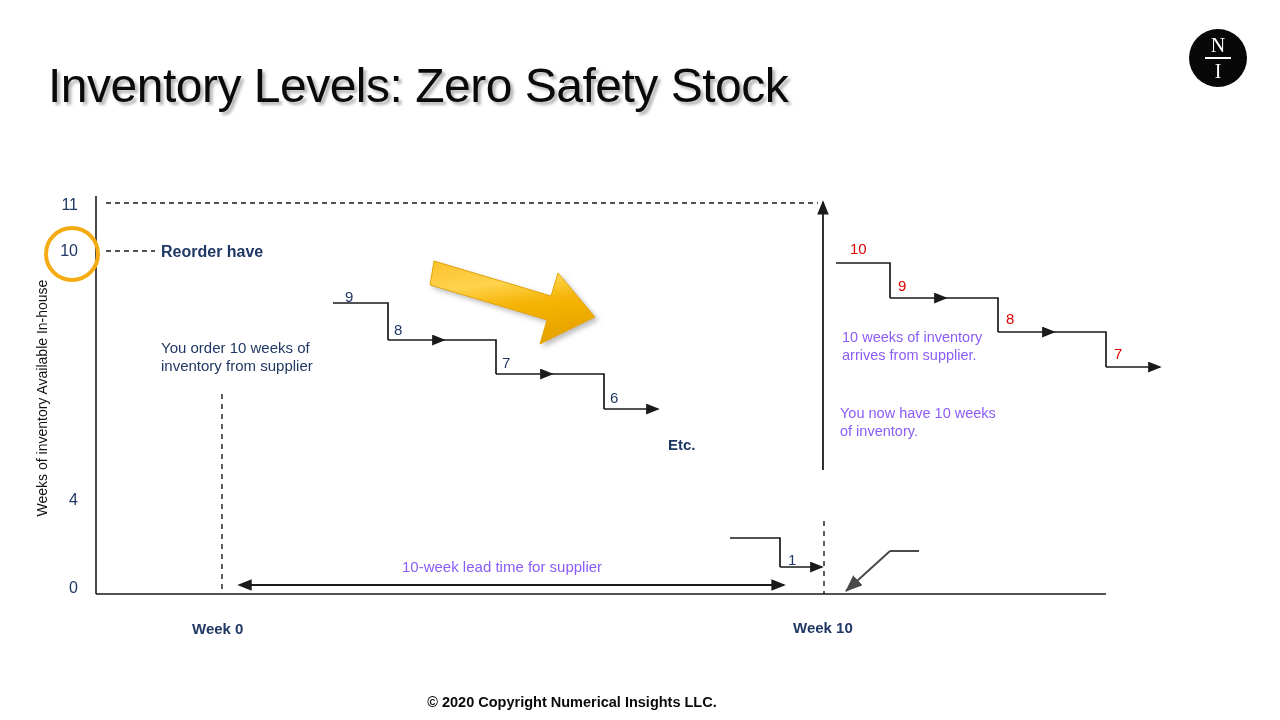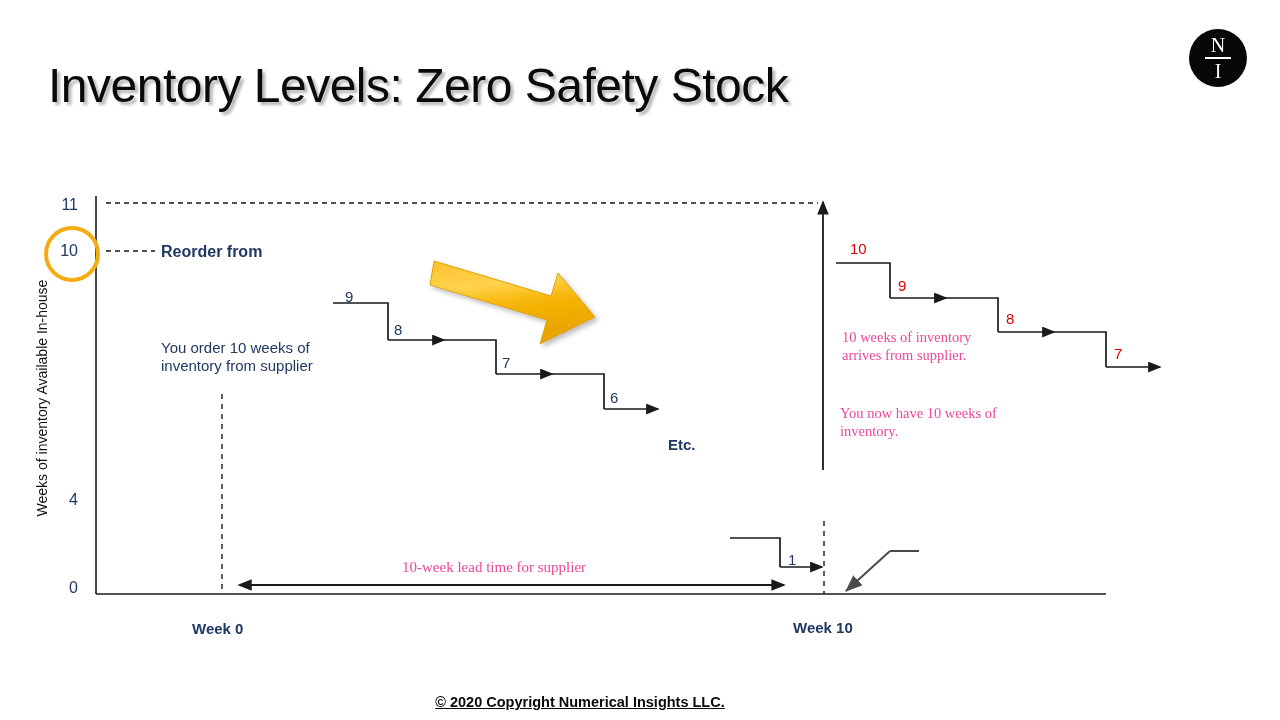--- a/index.html
+++ b/index.html
@@ -113,21 +113,21 @@
     white-space: nowrap;
   }
 
   
   .annot {
     position: absolute;
     font-family: "Liberation Sans", sans-serif;
     line-height: 1.22;
   }
   .navy { color: #1f3864; }
-  .red  { color: #ec4899; font-family: Liberation Serif, serif; }
+  .red  { color: #8b5cf6; }
 
   #reorder-point {
     left: 161px; top: 242px;
     font-size: 16px; font-weight: bold;
   }
   #note-have {
     left: 161px; top: 281px;
     font-size: 15px; width: 180px;
   }
   #note-order {
@@ -198,29 +198,28 @@
     justify-content: center;
     font-family: "Liberation Sans", sans-serif;
     font-size: 14.5px;
     color: #1a1a1a;
     box-sizing: border-box;
   }
 
   
   #footer {
     position: absolute;
-    left: 8px;
+    left: 0;
     top: 694px;
     width: 1144px;
     text-align: center;
     font-family: "Liberation Sans", sans-serif;
     font-size: 14.5px;
     font-weight: bold;
     color: #0a0a0a;
-    text-decoration: underline;
   }
 </style>
 </head>
 <body>
 
 <div id="slide-title">Inventory Levels: Zero Safety Stock</div>
 
 <div id="logo">
   <span class="logo-n">N</span>
   <span class="logo-rule"></span>
@@ -324,21 +323,21 @@
   <div class="step-val navy" id="v-8">8</div>
   <div class="step-val navy" id="v-7">7</div>
   <div class="step-val navy" id="v-6">6</div>
   <div class="step-val navy" id="v-1">1</div>
 
   <div class="step-val red" id="r-10">10</div>
   <div class="step-val red" id="r-9">9</div>
   <div class="step-val red" id="r-8">8</div>
   <div class="step-val red" id="r-7">7</div>
 
-  <div class="annot navy" id="reorder-point">Reorder from</div>
+  <div class="annot navy" id="reorder-point">Reorder have</div>
   <div class="annot navy" id="note-order">You order 10 weeks of inventory from supplier</div>
   <div class="annot navy" id="etc-label">Etc.</div>
   <div class="annot red" id="note-arrives">10 weeks of inventory  arrives from supplier.</div>
   <div class="annot red" id="note-now-have">You now have 10 weeks of inventory.</div>
   <div class="annot red" id="lead-time-label">10-week lead time for supplier</div>
 
   <div class="week-label" id="week-0">Week 0</div>
   <div class="week-label" id="week-10">Week 10</div>
 
 </div>

